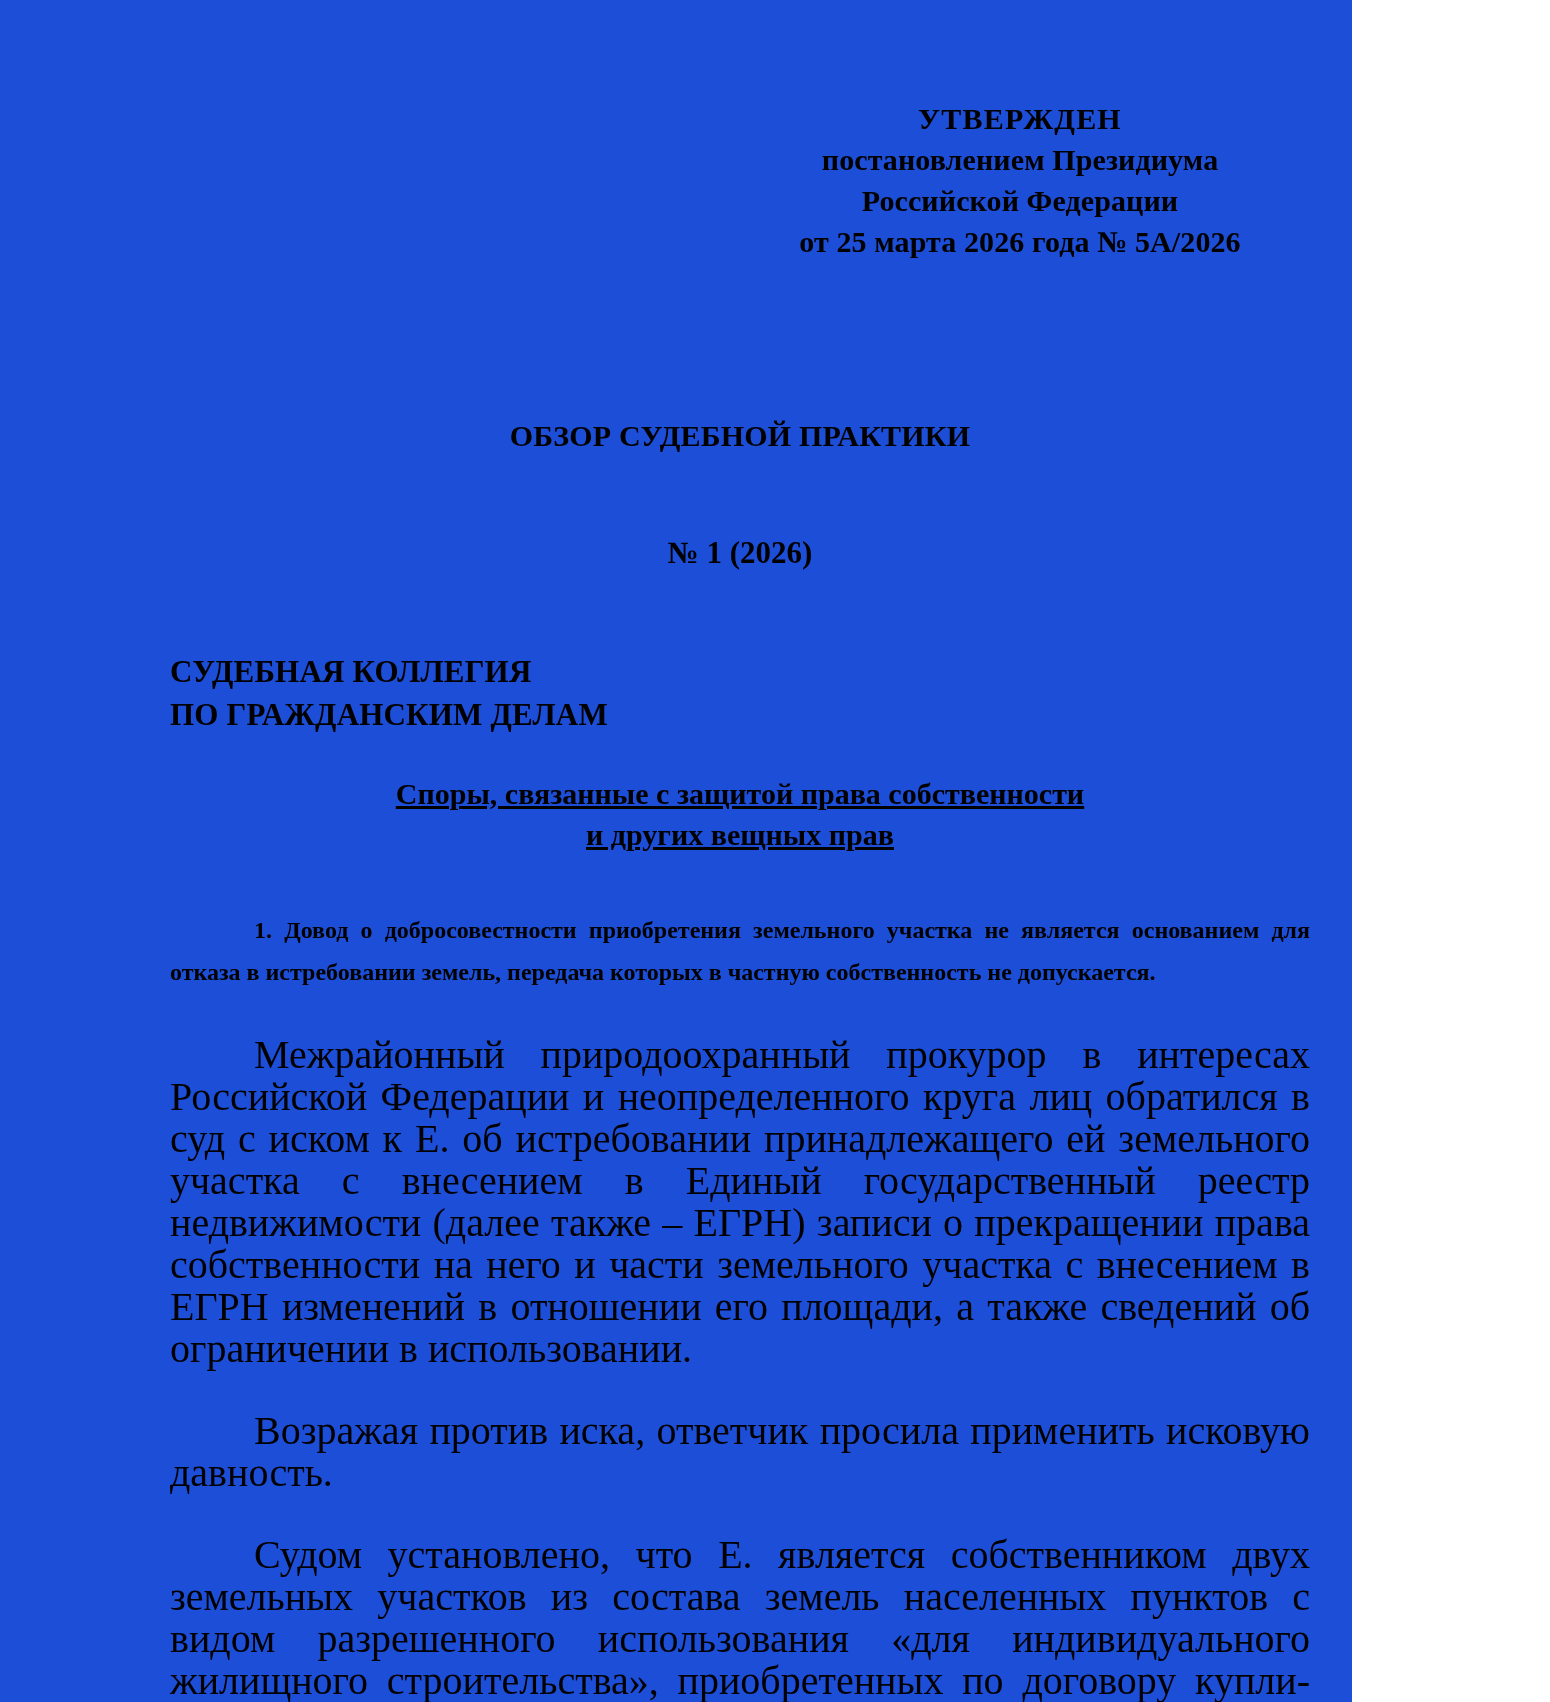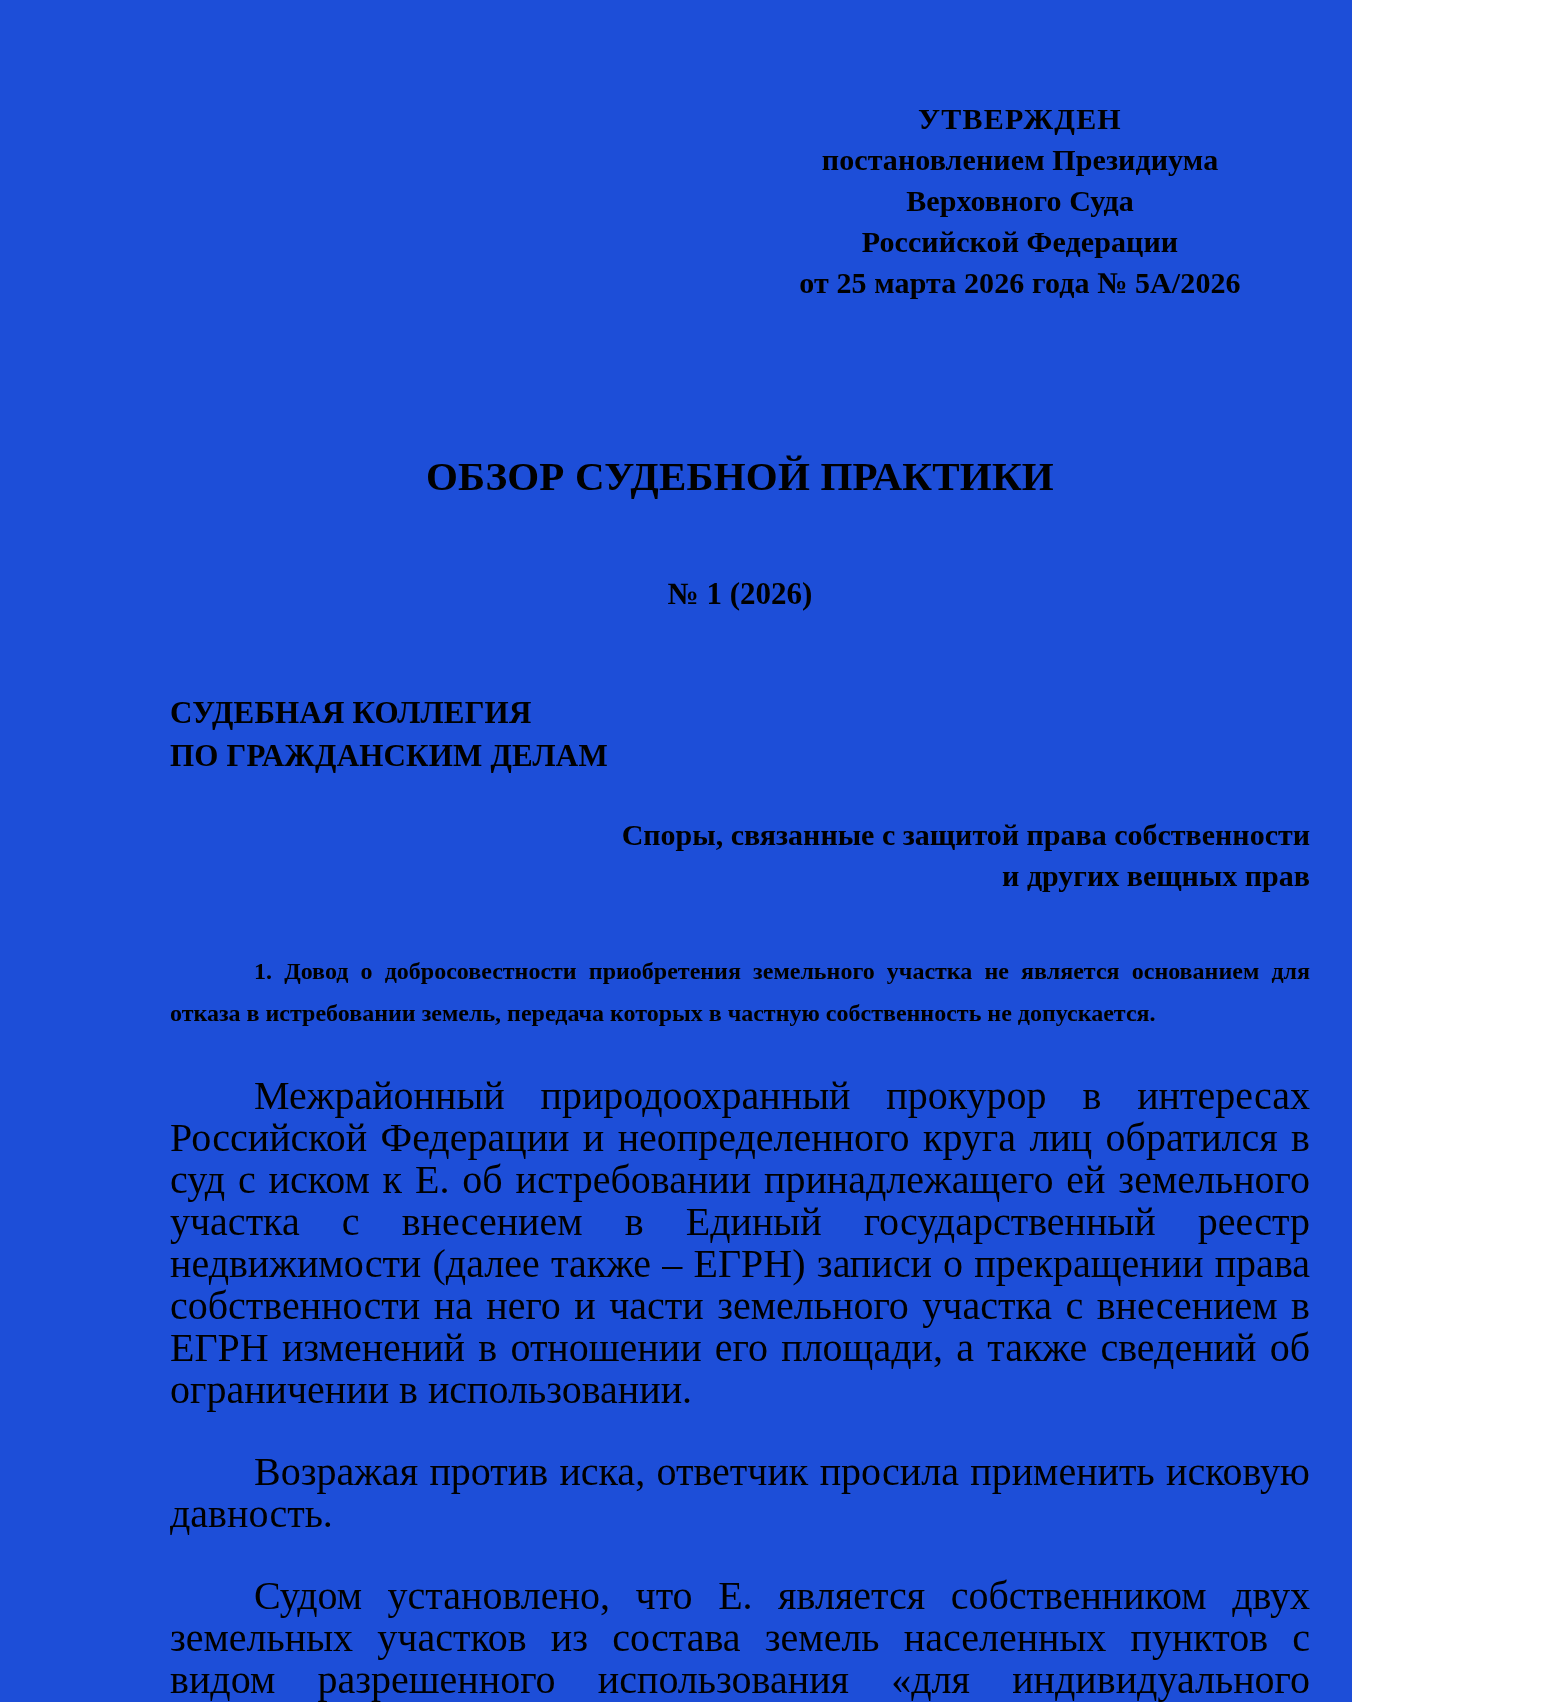--- a/index.html
+++ b/index.html
@@ -46,21 +46,21 @@
   .approval-line.first {
     letter-spacing: 1.2px;
   }
 
   
   .doc-title {
     margin-top: 152px;
     text-align: center;
   }
   .doc-title-line {
-    font-size: 41px;
+    font-size: 30px;
     font-weight: bold;
     line-height: 43px;
     letter-spacing: 0.2px;
   }
 
   .issue-number {
     margin-top: 75px;
     text-align: center;
     font-size: 31px;
     font-weight: bold;
@@ -73,21 +73,22 @@
   }
   .collegium-line {
     font-size: 31px;
     font-weight: bold;
     line-height: 43px;
     letter-spacing: 0.2px;
   }
 
   .section-subtitle {
     margin-top: 37px;
-    text-align: right;
+    text-align: center;
+    text-decoration: underline;
   }
   .section-subtitle-line {
     font-size: 30px;
     font-weight: bold;
     line-height: 41px;
   }
 
   
   .lead-paragraph {
     margin-top: 54px;
@@ -116,21 +117,20 @@
 </style>
 </head>
 <body>
 
 <div class="page">
   <div class="content">
 
     <div class="approval-block">
       <div class="approval-line first">УТВЕРЖДЕН</div>
       <div class="approval-line">постановлением Президиума</div>
-      <div class="approval-line">Верховного Суда</div>
       <div class="approval-line">Российской Федерации</div>
       <div class="approval-line">от 25 марта 2026 года № 5А/2026</div>
     </div>
 
     <div class="doc-title">
       <div class="doc-title-line">ОБЗОР СУДЕБНОЙ ПРАКТИКИ</div>
     </div>
 
     <div class="issue-number">№ 1 (2026)</div>
 

